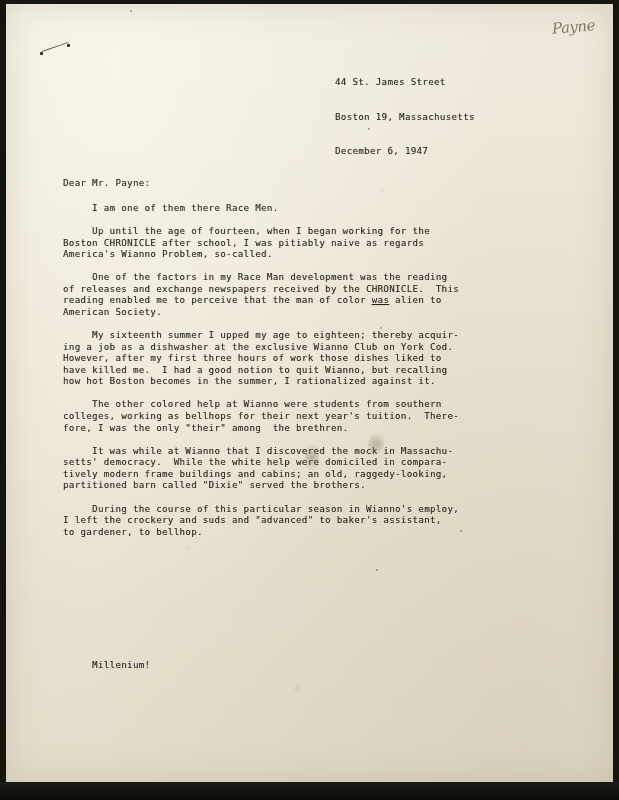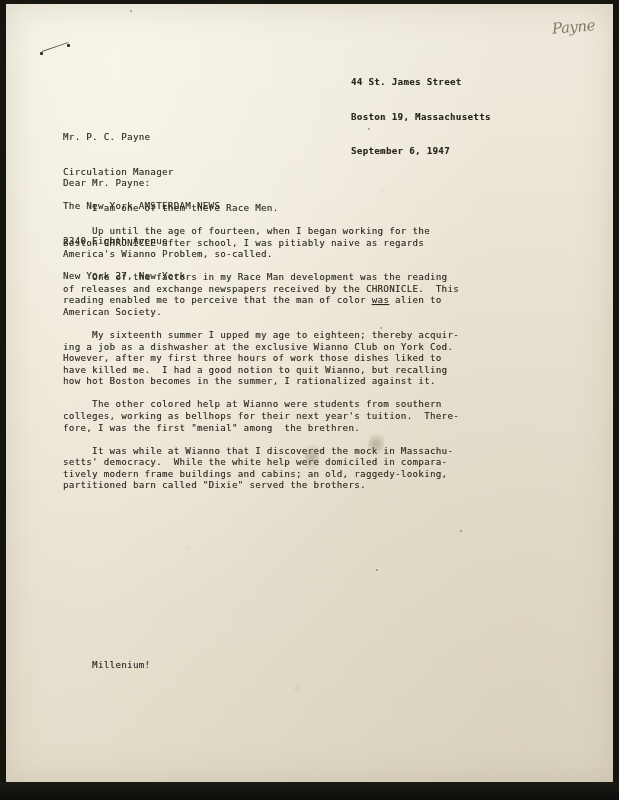--- a/index.html
+++ b/index.html
@@ -67,23 +67,22 @@
     color: #2a2722;
     font-size: 9.1px;
     line-height: 11.55px;
     letter-spacing: 0.35px;
     white-space: pre;
     text-shadow: 0.35px 0.25px 0 rgba(60,55,45,0.38);
   }
 
   .letterhead {
     position: absolute;
-    left: 351px;
+    left: 335px;
     top: 54px;
-    font-weight: bold;
   }
   .inside-address {
     position: absolute;
     left: 63px;
     top: 109px;
   }
   .salutation {
     position: absolute;
     left: 63px;
     top: 178px;
@@ -170,30 +169,23 @@
     <div class="bar"></div>
     <div class="dot-a"></div>
     <div class="dot-b"></div>
   </div>
 
   <div class="handnote">Payne</div>
 
   <div class="letterhead typed">
     <div>44 St. James Street</div>
     <div>Boston 19, Massachusetts</div>
-    <div>September 6, 1947</div>
+    <div>December 6, 1947</div>
   </div>
 
-  <div class="inside-address typed">
-    <div>Mr. P. C. Payne</div>
-    <div>Circulation Manager</div>
-    <div>The New York AMSTERDAM NEWS</div>
-    <div>2340 Eighth Avenue</div>
-    <div>New York 27, New York</div>
-  </div>
 
   <div class="salutation typed">Dear Mr. Payne:</div>
 
   <div class="body-block">
 
     <p class="para typed"><span>     I am one of them there Race Men.</span></p>
 
     <p class="para typed"><span>     Up until the age of fourteen, when I began working for the</span>
 <span>Boston CHRONICLE after school, I was pitiably naive as regards</span>
 <span>America's Wianno Problem, so-called.</span></p>
@@ -204,29 +196,32 @@
 <span>American Society.</span></p>
 
     <p class="para typed"><span>     My sixteenth summer I upped my age to eighteen; thereby acquir-</span>
 <span>ing a job as a dishwasher at the exclusive Wianno Club on York Cod.</span>
 <span>However, after my first three hours of work those dishes liked to</span>
 <span>have killed me.  I had a good notion to quit Wianno, but recalling</span>
 <span>how hot Boston becomes in the summer, I rationalized against it.</span></p>
 
     <p class="para typed"><span>     The other colored help at Wianno were students from southern</span>
 <span>colleges, working as bellhops for their next year's tuition.  There-</span>
-<span>fore, I was the first "menial" among  the brethren.</span></p>
+<span>fore, I was the only "their" among  the brethren.</span></p>
 
     <p class="para typed"><span>     It was while at Wianno that I discovered the mock in Massachu-</span>
 <span>setts' democracy.  While the white help were domiciled in compara-</span>
 <span>tively modern frame buildings and cabins; an old, raggedy-looking,</span>
 <span>partitioned barn called "Dixie" served the brothers.</span></p>
 
 
 
+    <p class="para typed"><span>     During the course of this particular season in Wianno's employ,</span>
+<span>I left the crockery and suds and "advanced" to baker's assistant,</span>
+<span>to gardener, to bellhop.</span></p>
 
   </div>
 
   <div class="closing typed">     Millenium!</div>
 
   <div class="smudge smudge-1"></div>
   <div class="smudge smudge-2"></div>
   <div class="speck" style="left:460px; top:530px;"></div>
   <div class="speck" style="left:380px; top:327px;"></div>
   <div class="speck" style="left:368px; top:128px;"></div>

